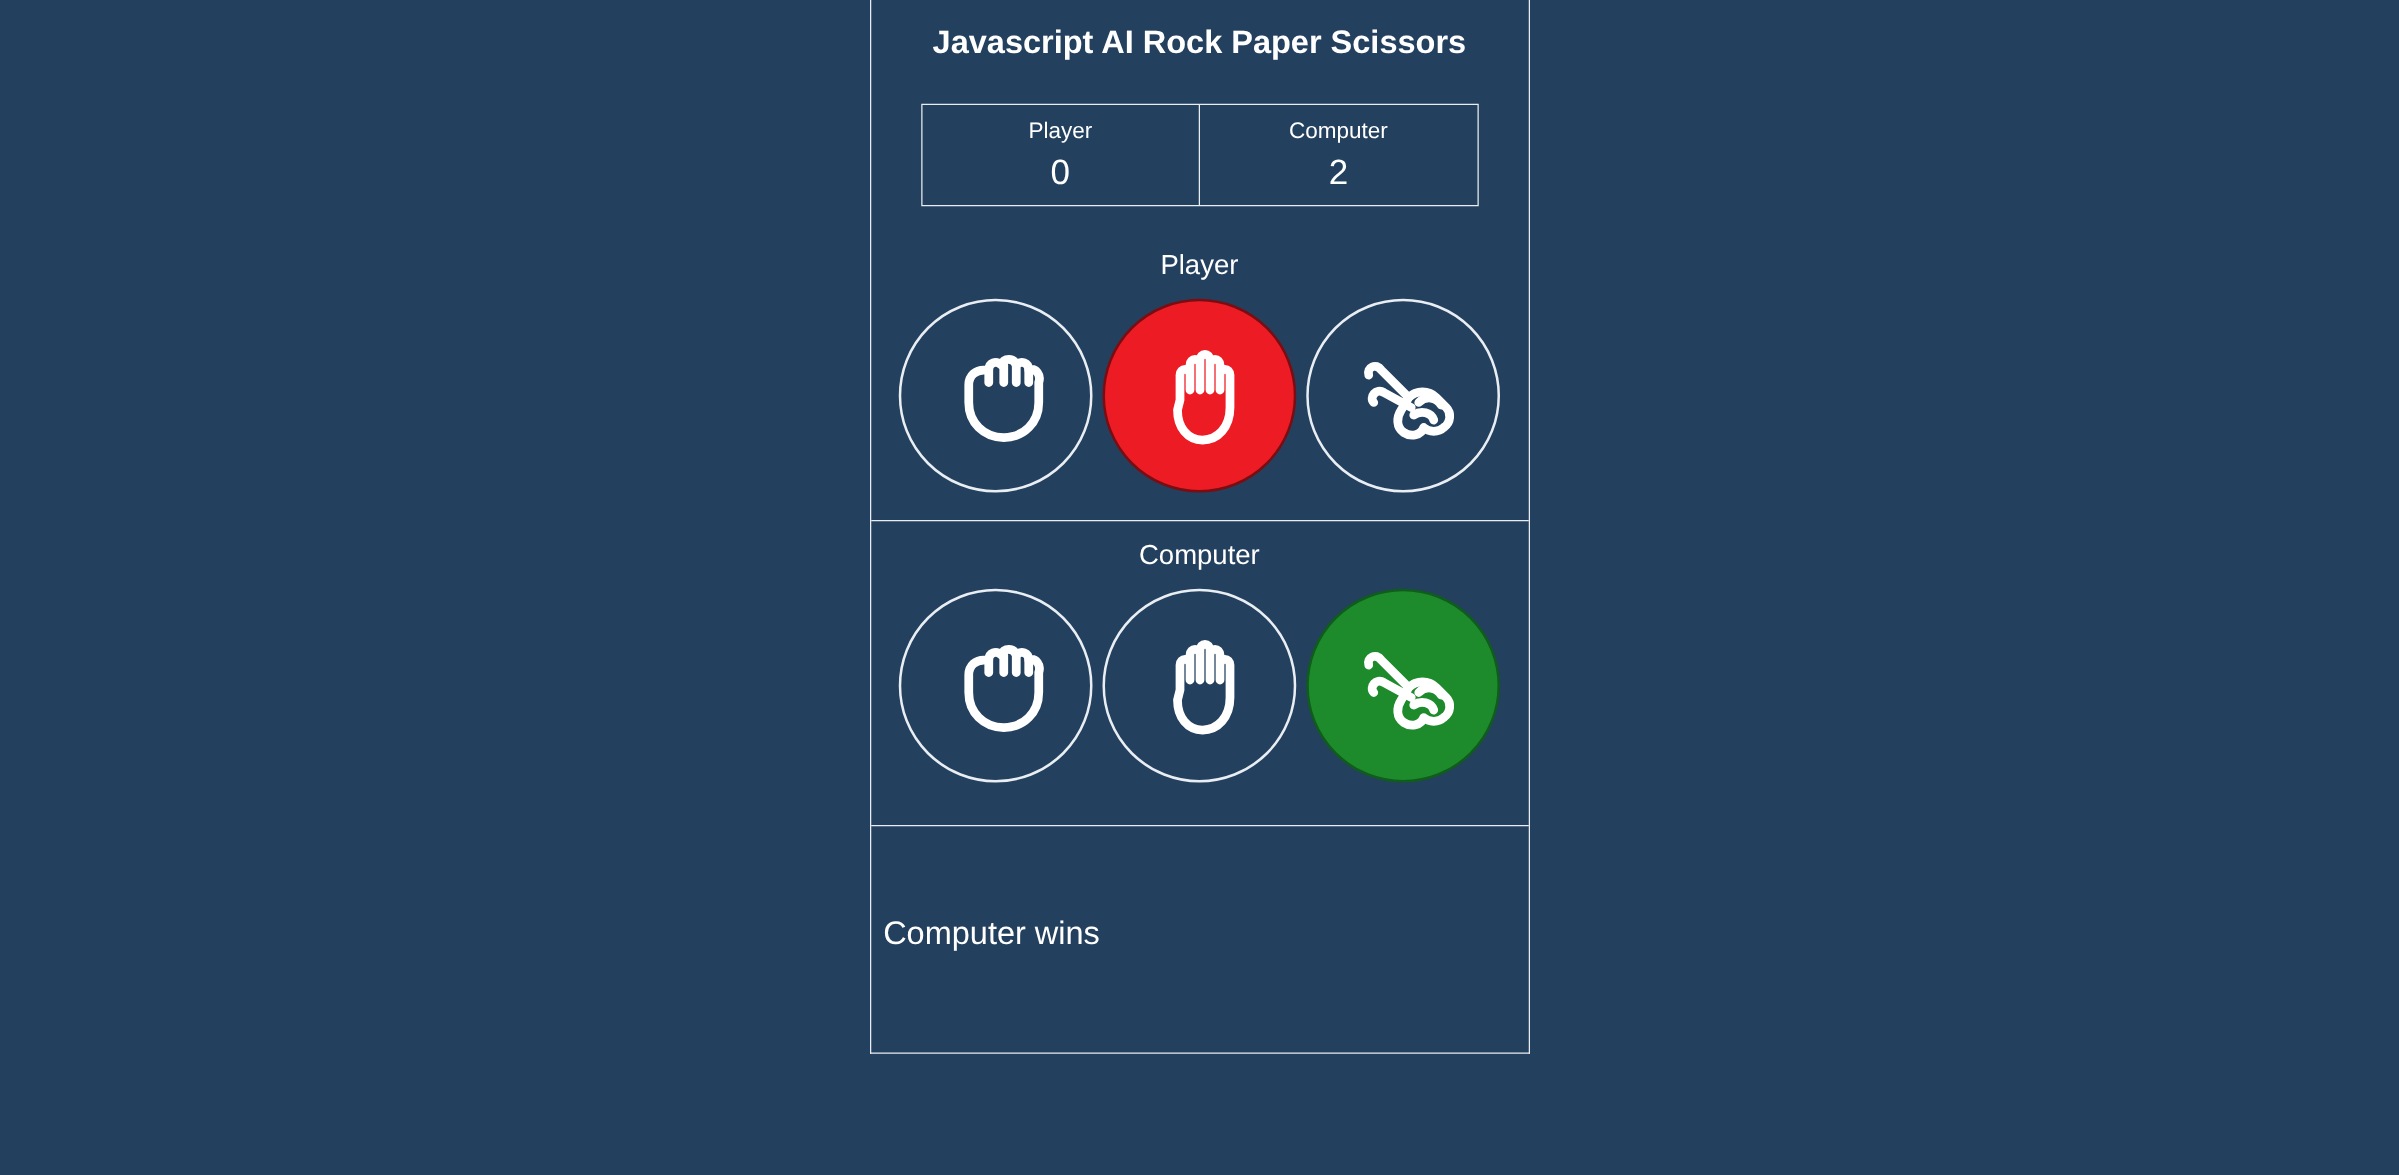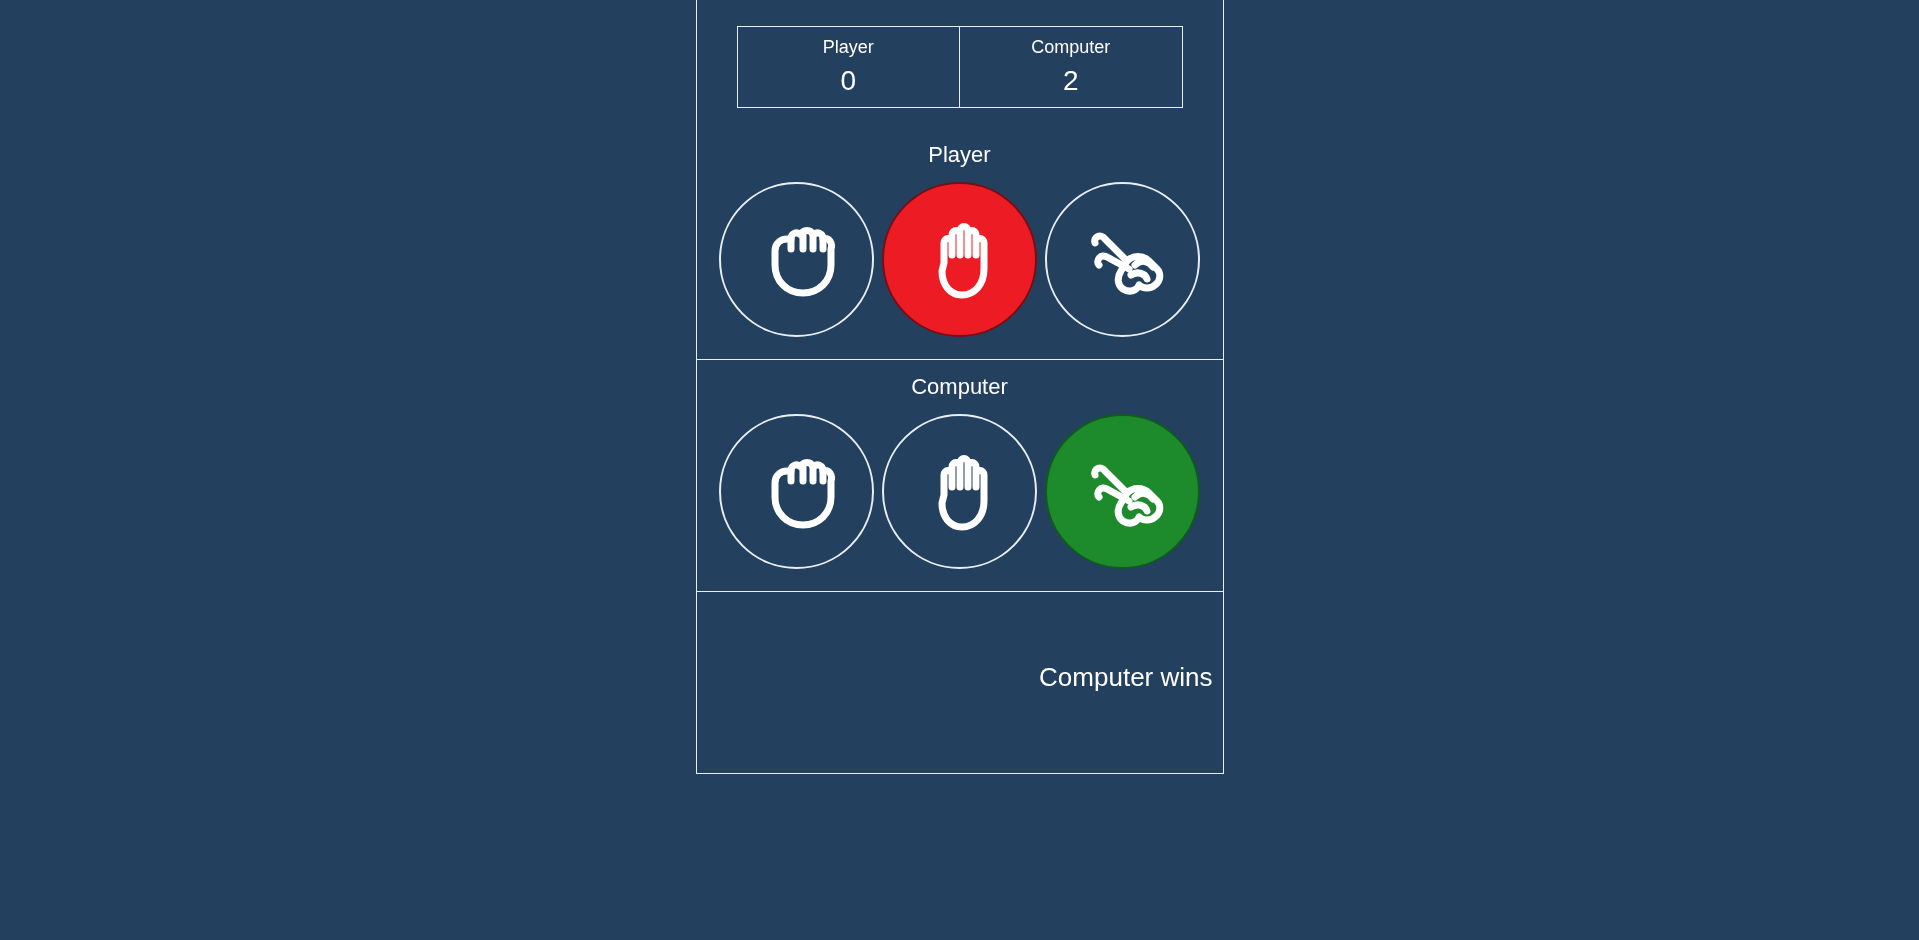--- a/index.html
+++ b/index.html
@@ -70,21 +70,22 @@
     display: flex; align-items: center; justify-content: center;
     background: transparent;
     cursor: pointer;
   }
   .choice svg { width: 100px; height: 100px; display:block; }
   .choice.lose { background: var(--lose); border-color: #7a0d12; }
   .choice.win  { background: var(--win);  border-color: #0f5c1c; }
   .result-section {
     border-top: 1px solid var(--border);
     padding: 70px 10px 80px 10px;
-    text-align: right;
+    text-align: left;
+    margin-top: 12px;
   }
   .result-text { font-size: 26px; }
 </style>
 </head>
 <body>
 
 <svg width="0" height="0" style="position:absolute">
   <defs>
 
     <g id="icon-rock">
@@ -133,20 +134,21 @@
         <path d="M62 56 C68 50 76 52 80 58"></path>
         <path d="M58 66 C64 62 72 64 74 70"></path>
       </g>
     </g>
   </defs>
 </svg>
 
 <div class="wrap">
   <div class="game">
 
+    <div class="title">Javascript AI Rock Paper Scissors</div>
 
     <div class="score-wrap">
       <div class="scoreboard">
         <div class="score-cell">
           <div class="score-label">Player</div>
           <div class="score-value">0</div>
         </div>
         <div class="score-cell">
           <div class="score-label">Computer</div>
           <div class="score-value">2</div>

